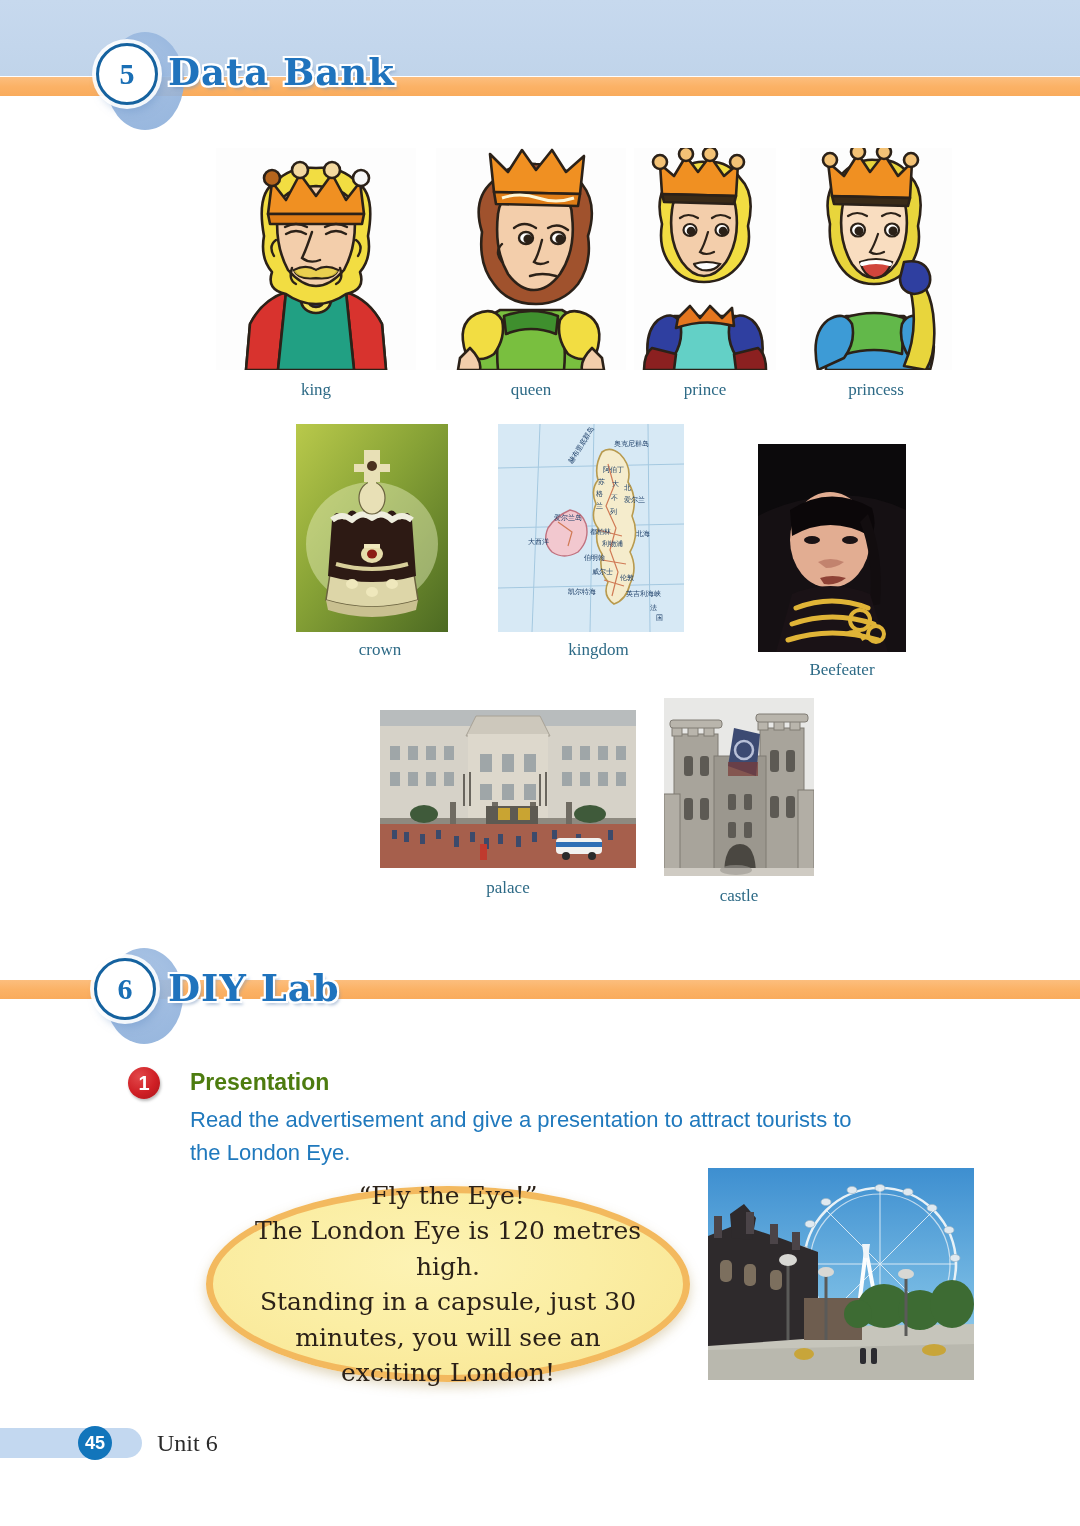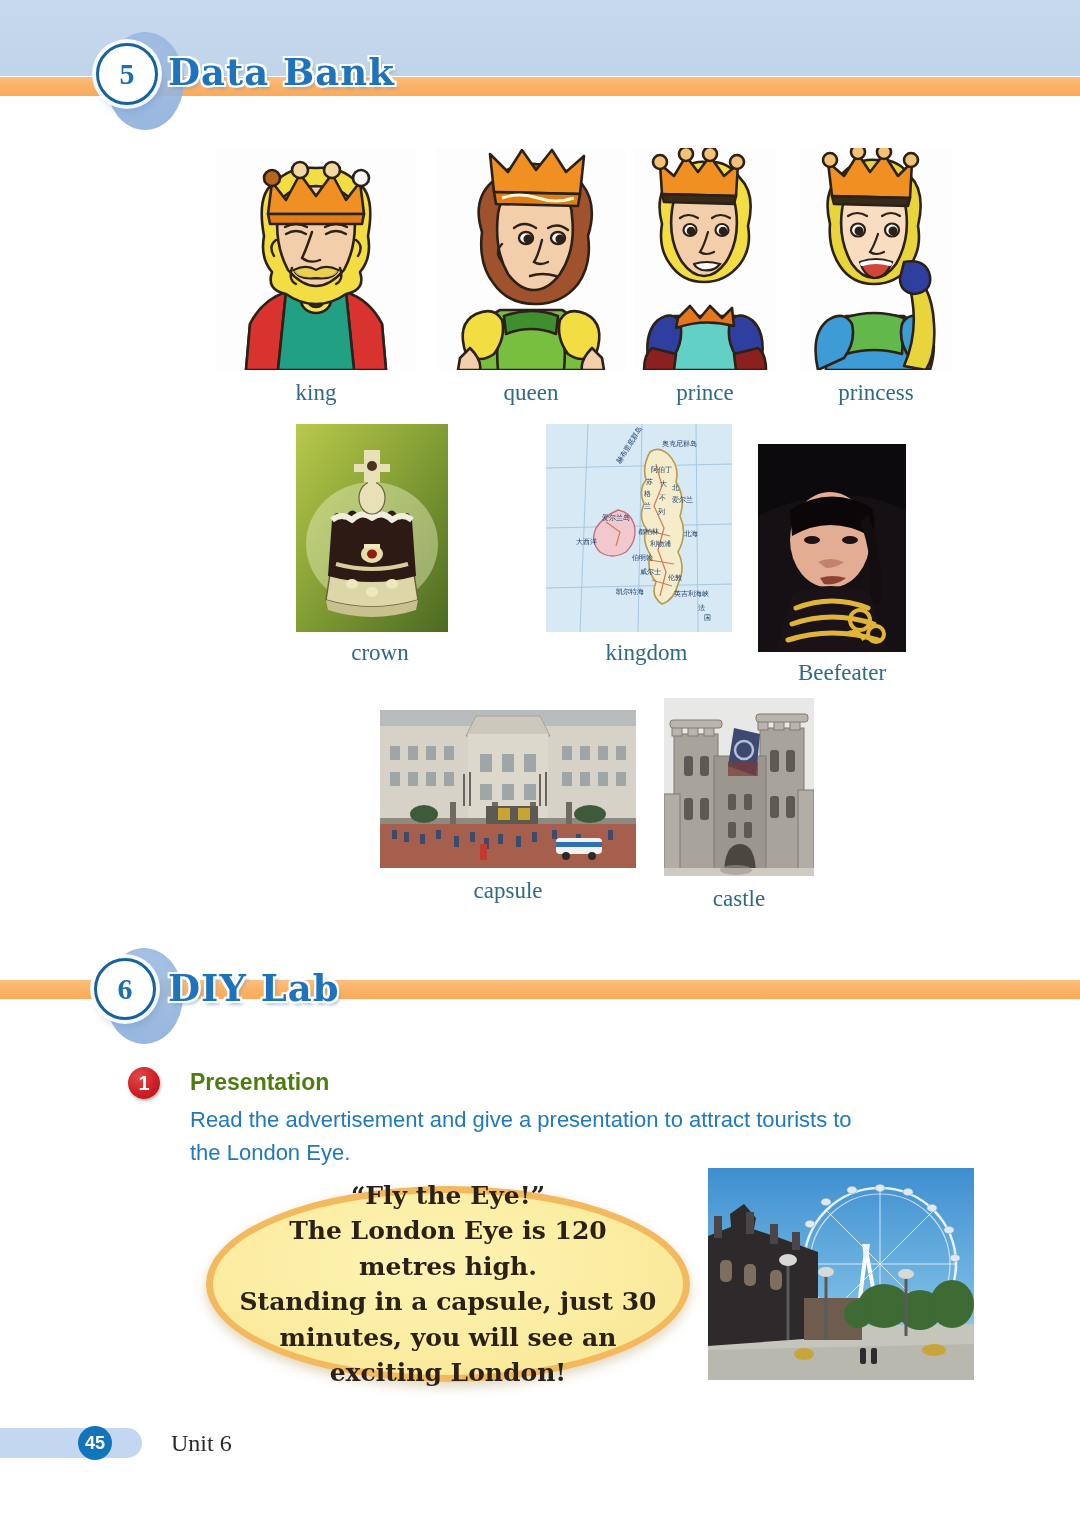--- a/index.html
+++ b/index.html
@@ -32,41 +32,41 @@
       text-shadow:
         -2px -2px 0 #fff, 2px -2px 0 #fff, -2px 2px 0 #fff, 2px 2px 0 #fff,
         0 -2px 0 #fff, 0 2px 0 #fff, -2px 0 0 #fff, 2px 0 0 #fff,
         3px 4px 3px rgba(120,150,190,.5);}
 
   
   .cards{position:absolute;left:0;top:0;width:1080px;}
   .card{position:absolute;}
   .card .art{display:block;overflow:hidden;background:#fff;}
   .cap{position:absolute;width:100%;text-align:center;
-      font-family:"Liberation Serif", serif;font-size:23px;color:#2d6a86;
+      font-family:"Liberation Serif", serif;font-size:17px;color:#2d6a86;
       white-space:nowrap;}
 
   
   .task{position:absolute;}
   .task-badge{position:absolute;width:32px;height:32px;border-radius:50%;
       background:radial-gradient(circle at 35% 30%,#e2484a 0%,#cf1f25 55%,#a8141a 100%);
       box-shadow:1px 2px 3px rgba(0,0,0,.28);
       display:flex;align-items:center;justify-content:center;
       color:#fff;font-weight:bold;font-size:20px;font-family:"Liberation Sans",sans-serif;}
   .task-title{position:absolute;font-family:"Liberation Sans",sans-serif;
       font-weight:bold;font-size:23px;color:#4d7c0f;}
   .task-text{position:absolute;font-family:"Liberation Sans",sans-serif;
       font-size:22px;color:#2079bd;line-height:1.55;width:700px;}
 
   
   .ad{position:absolute;display:flex;align-items:center;justify-content:flex-start;
       border-radius:50%;
       background:radial-gradient(ellipse at 45% 38%,#fdf3b4 0%,#fbeea4 45%,#f8e490 100%);
       border:7px solid #f3b95e;
-      box-shadow:0 5px 12px rgba(170,140,70,.35);font-weight:bold;}
+      box-shadow:0 5px 12px rgba(170,140,70,.35);}
   .ad-text{text-align:center;font-family:"DejaVu Serif", serif;
       font-size:25px;line-height:1.42;color:#2b2118;padding:0 26px;}
 
   
   .foot-bar{position:absolute;left:0;height:30px;border-radius:0 15px 15px 0;
       background:#c3d8f0;}
   .foot-num{position:absolute;width:34px;height:34px;border-radius:50%;
       background:#1275bb;color:#ffffff;
       display:flex;align-items:center;justify-content:center;
       font-family:"Liberation Sans",sans-serif;font-weight:bold;font-size:18px;}
@@ -271,21 +271,21 @@
             <rect x="72" y="34" width="8" height="28" fill="#e8e0b6"></rect>
             <path d="M58 40 L94 40 L94 48 L58 48Z" fill="#e8e0b6"></path>
             <path d="M68 26 L84 26 L84 58 L68 58Z" fill="#e8e0b6"></path>
             <circle cx="76" cy="42" r="5" fill="#4a3120"></circle>
           </g>
         </svg>
       </div>
       <div class="cap" style="top:216px;">crown</div>
     </div>
 
-    <div class="card" style="left:498px;top:424px;width:201px;margin-left:48px;">
+    <div class="card" style="left:498px;top:424px;width:201px;">
       <div class="art">
         <svg width="186" height="208" viewBox="0 0 186 208">
           <rect width="186" height="208" fill="#d7e9f5"></rect>
           <g stroke="#9fc5de" stroke-width="1" opacity=".9">
             <path d="M42 0 L34 208 M96 0 L92 208 M150 0 L152 208"></path>
             <path d="M0 44 L186 40 M0 104 L186 100 M0 164 L186 160"></path>
           </g>
           <path d="M72 86 Q58 92 50 104 Q44 118 54 128 Q66 136 80 128 Q92 116 88 100 Q84 88 72 86 Z" fill="#f2c8cf" stroke="#c0727f" stroke-width="1.4"></path>
           <path d="M104 28 Q96 42 100 56 Q92 66 98 80 Q92 94 100 104 Q96 118 104 130
                    Q100 146 110 158 Q104 172 116 180 Q128 176 132 160 Q140 144 132 128
@@ -427,21 +427,21 @@
             <rect x="176" y="132" width="46" height="5" fill="#2e6fb5"></rect>
             <circle cx="186" cy="146" r="4" fill="#2a2a2a"></circle>
             <circle cx="212" cy="146" r="4" fill="#2a2a2a"></circle>
           </g>
           <g fill="#3f5a3a">
             <ellipse cx="44" cy="104" rx="14" ry="9"></ellipse>
               <ellipse cx="210" cy="104" rx="16" ry="9"></ellipse>
           </g>
         </svg>
       </div>
-      <div class="cap" style="top:168px;">capsule</div>
+      <div class="cap" style="top:168px;">palace</div>
     </div>
 
     <div class="card" style="left:664px;top:698px;width:150px;">
       <div class="art">
         <svg width="150" height="178" viewBox="0 0 150 178">
           <rect width="150" height="178" fill="#e8e8e6"></rect>
           <g fill="#a8a49b" stroke="#7e7a72" stroke-width="1">
             <rect x="10" y="36" width="44" height="142"></rect>
             <rect x="96" y="30" width="44" height="148"></rect>
             <rect x="50" y="58" width="52" height="120" fill="#9b978e"></rect>
@@ -587,15 +587,15 @@
         <g fill="#c8a53a">
           <ellipse cx="96" cy="186" rx="10" ry="6"></ellipse>
             <ellipse cx="226" cy="182" rx="12" ry="6"></ellipse>
         </g>
       </svg>
     </div>
   </div>
 
   <div class="foot-bar" style="top:1428px;width:142px;"></div>
   <div class="foot-num" style="left:78px;top:1426px;">45</div>
-  <div class="foot-unit" style="left:171px;top:1430px;">Unit 6</div>
+  <div class="foot-unit" style="left:157px;top:1430px;">Unit 6</div>
 
 </div>
 
 </body></html>

